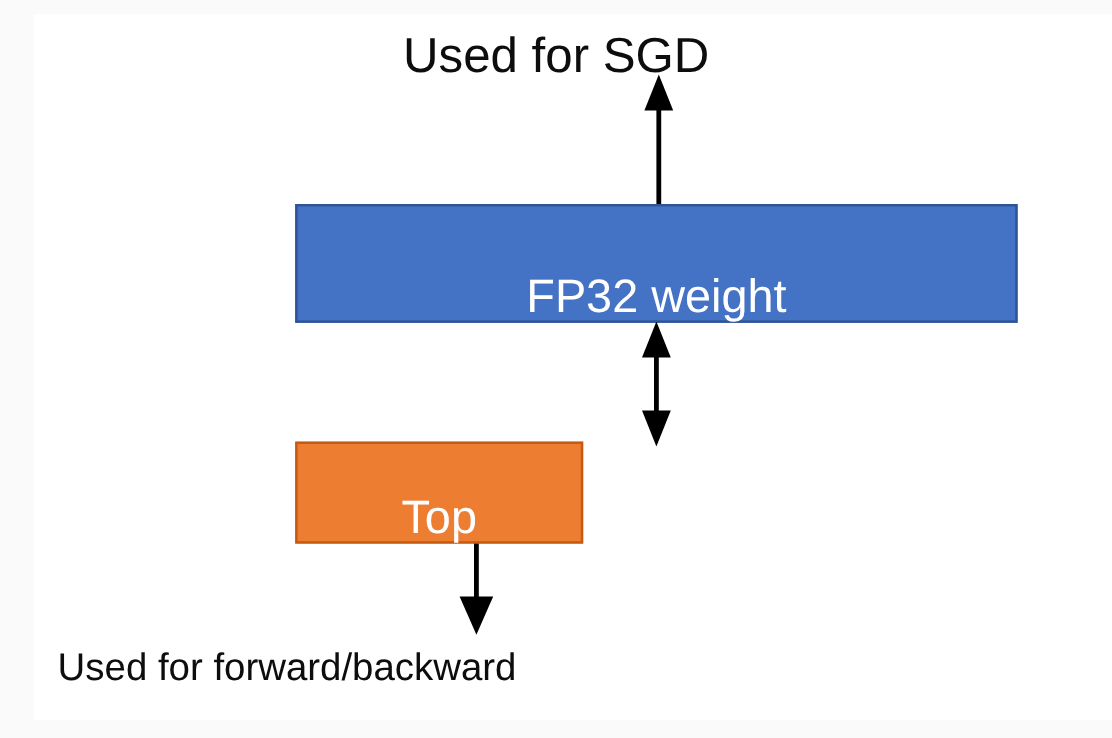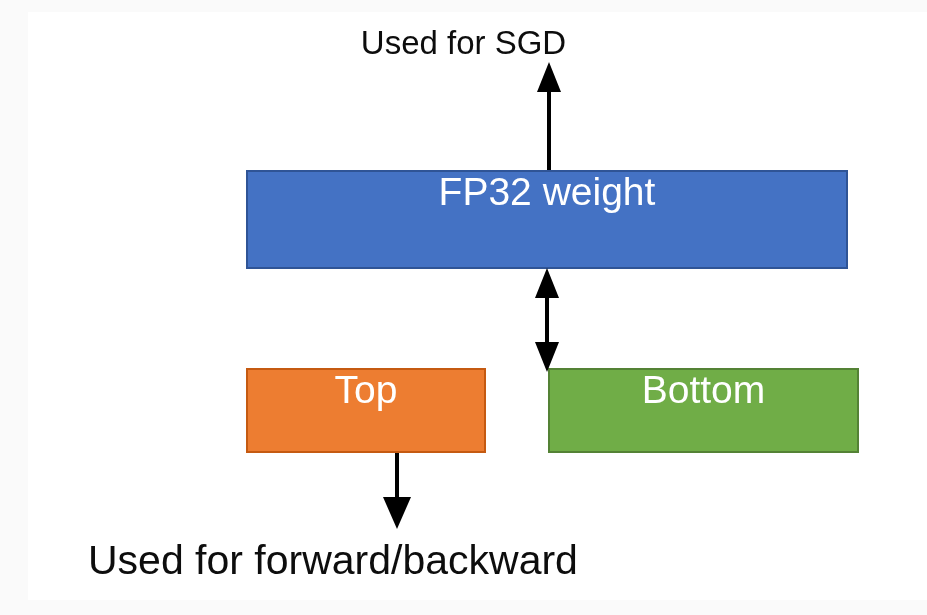--- a/index.html
+++ b/index.html
@@ -36,37 +36,36 @@
     font-weight: 400;
     white-space: nowrap;
     line-height: 1;
   }
 
   #label-sgd {
     left: 0;
     top: 26px;
     width: 927px;
     text-align: center;
-    font-size: 33px;
+    font-size: 41px;
     letter-spacing: 0px;
   }
 
   #label-fwdbwd {
     left: 48px;
     top: 540px;
-    font-size: 41px;
+    font-size: 32px;
     letter-spacing: 0px;
-    margin-left: 40px;
   }
 
   .box {
     position: absolute;
     box-sizing: border-box;
     display: flex;
-    align-items: flex-start;
+    align-items: flex-end;
     justify-content: center;
     color: #ffffff;
     font-size: 39px;
     line-height: 1;
   }
 
   #box-fp32 {
     left: 246px;
     top: 170px;
     width: 602px;
@@ -112,23 +111,20 @@
   <div class="label" id="label-sgd">Used for SGD</div>
 
   <div class="box" id="box-fp32">
     <span>FP32 weight</span>
   </div>
 
   <div class="box" id="box-top">
     <span>Top</span>
   </div>
 
-  <div class="box" id="box-bottom">
-    <span>Bottom</span>
-  </div>
 
   <svg class="arrow-layer" viewBox="0 0 927 615" width="927" height="615">
 
     <g>
       <line x1="549" y1="170" x2="549" y2="78" stroke="#000000" stroke-width="4"></line>
       <polygon points="549,62 537,92 561,92" fill="#000000"></polygon>
     </g>
 
     <g>
       <line x1="547" y1="278" x2="547" y2="360" stroke="#000000" stroke-width="4"></line>

